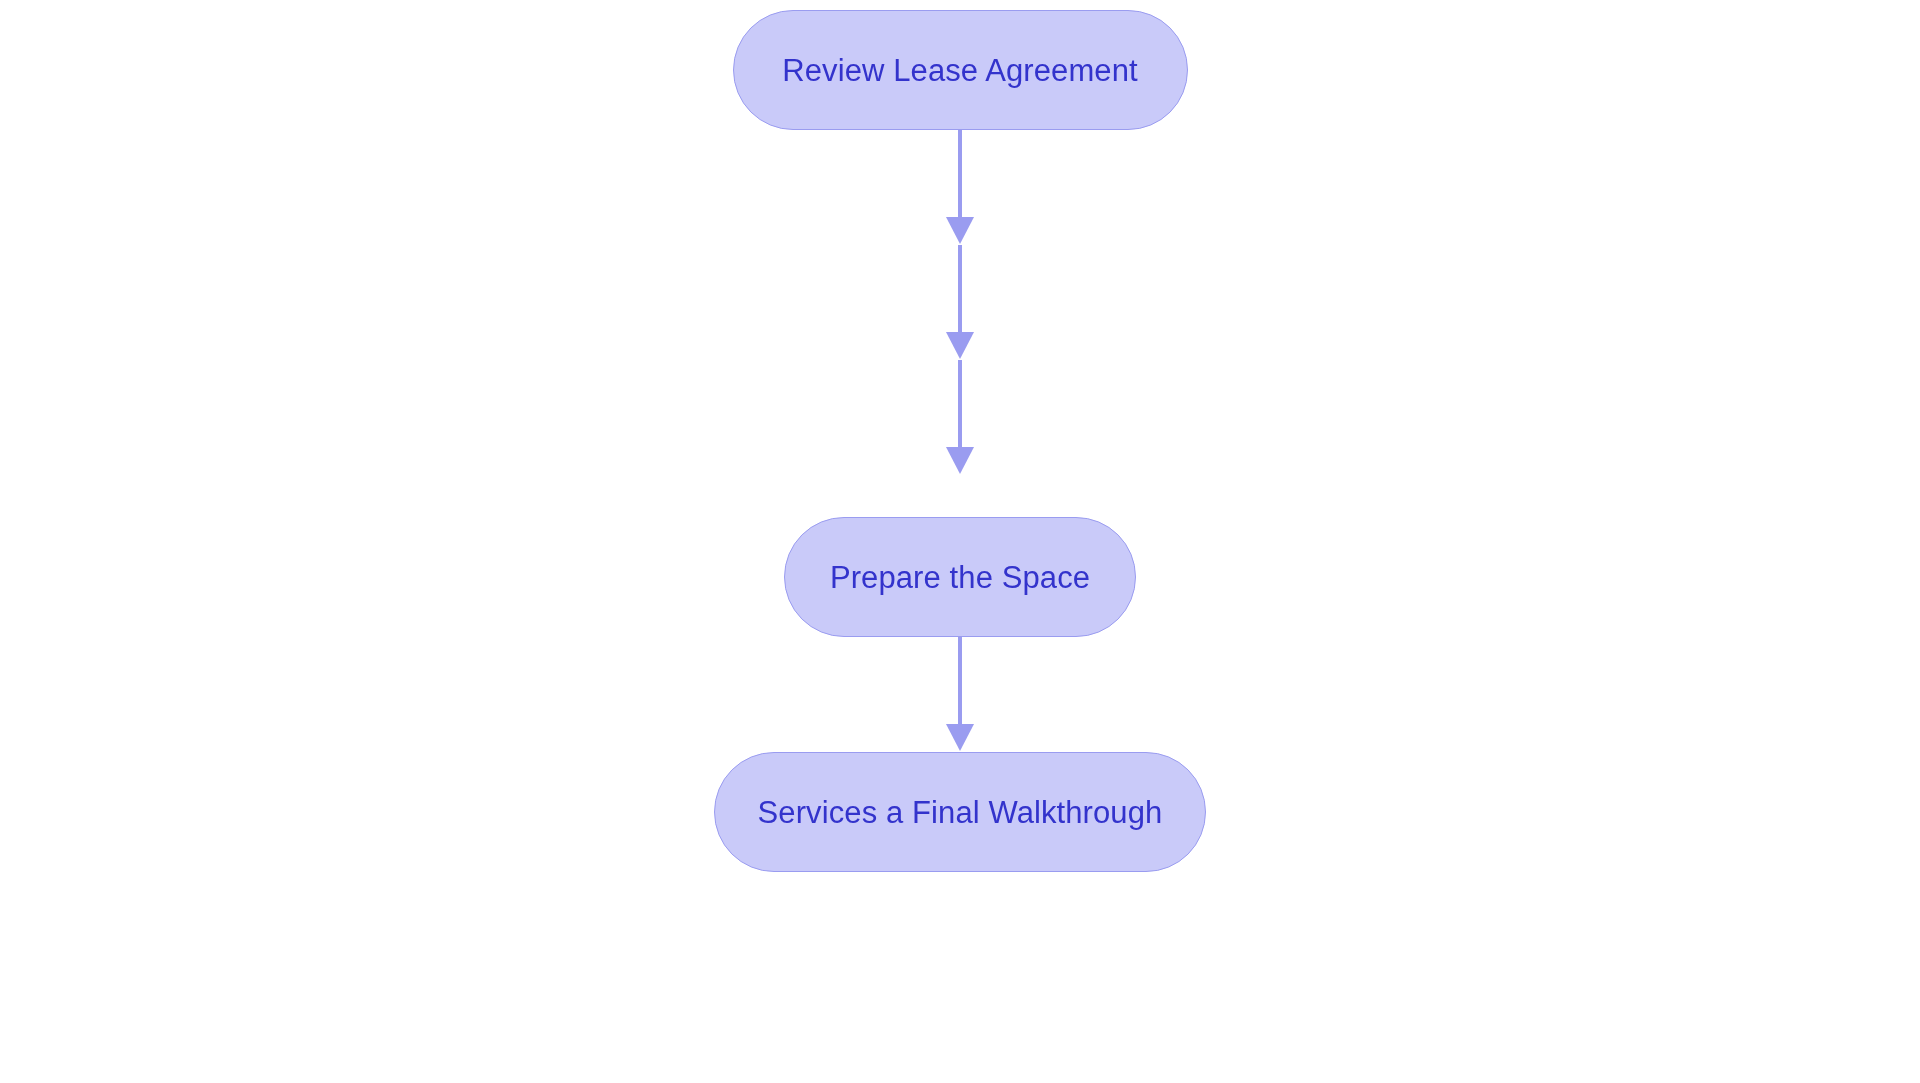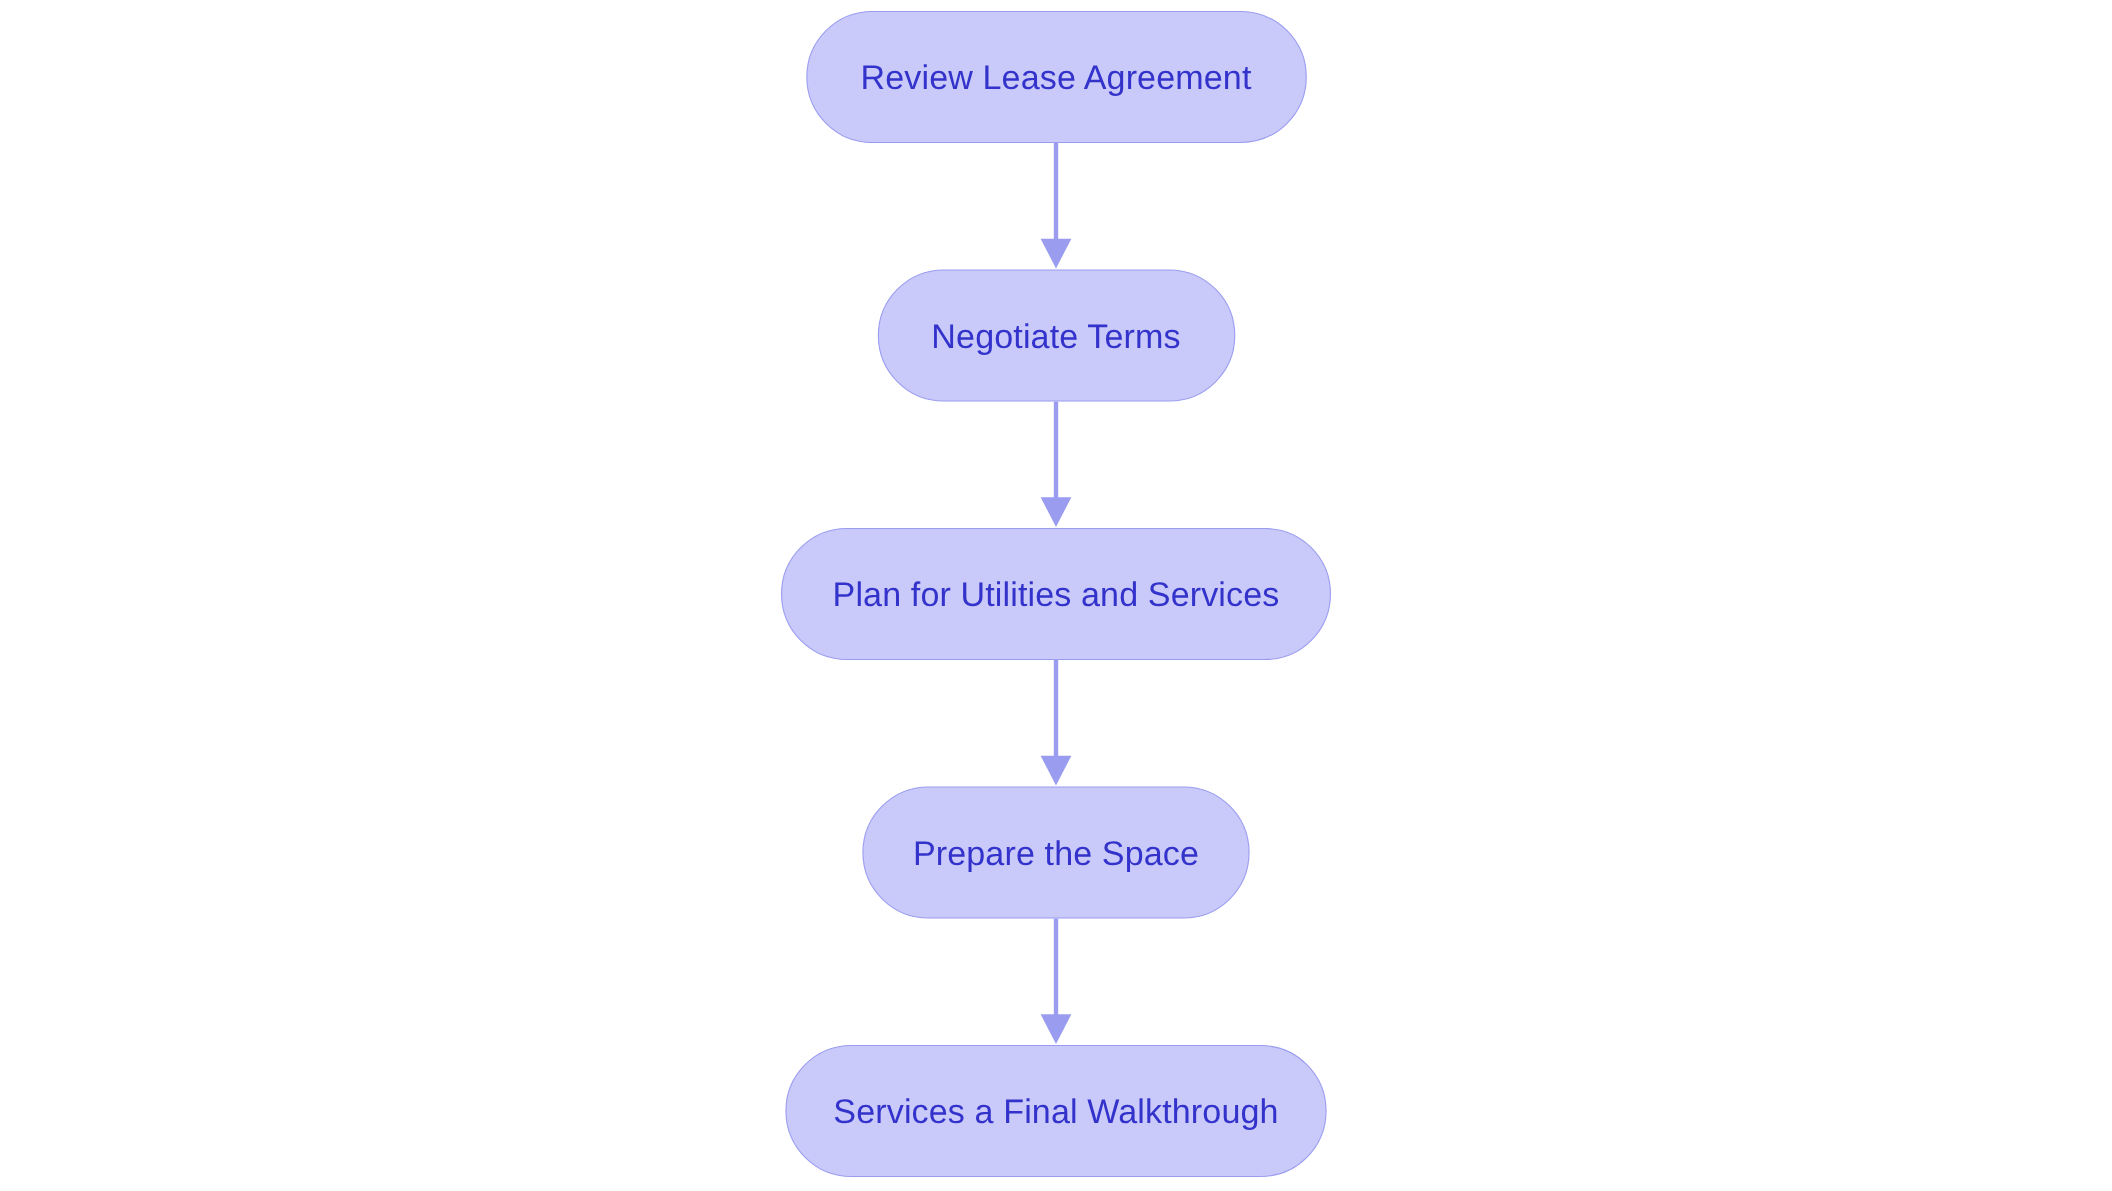--- a/index.html
+++ b/index.html
@@ -81,50 +81,44 @@
     border-left: 14px solid transparent;
     border-right: 14px solid transparent;
     border-top: 27px solid #9a9cf0;
     margin-top: -1px;
   }
 
   
   .node.w-1 { width: 455px; }
   .node.w-2 { width: 325px; }
   .node.w-3 { width: 500px; }
-  .node.w-4 { width: 352px; }
+  .node.w-4 { width: 352px; margin-top: 42px; }
   .node.w-5 { width: 492px; }
 </style>
 </head>
 <body>
 
 <div id="flowchart-canvas">
   <div class="flow-column">
 
     <div class="node w-1">
       <span class="node-label">Review Lease Agreement</span>
     </div>
 
     <div class="connector">
       <div class="connector-line"></div>
       <div class="connector-arrowhead"></div>
     </div>
 
-    <div class="node w-2">
-      <span class="node-label">Negotiate Terms</span>
-    </div>
 
     <div class="connector">
       <div class="connector-line"></div>
       <div class="connector-arrowhead"></div>
     </div>
 
-    <div class="node w-3">
-      <span class="node-label">Plan for Utilities and Services</span>
-    </div>
 
     <div class="connector">
       <div class="connector-line"></div>
       <div class="connector-arrowhead"></div>
     </div>
 
     <div class="node w-4">
       <span class="node-label">Prepare the Space</span>
     </div>
 

